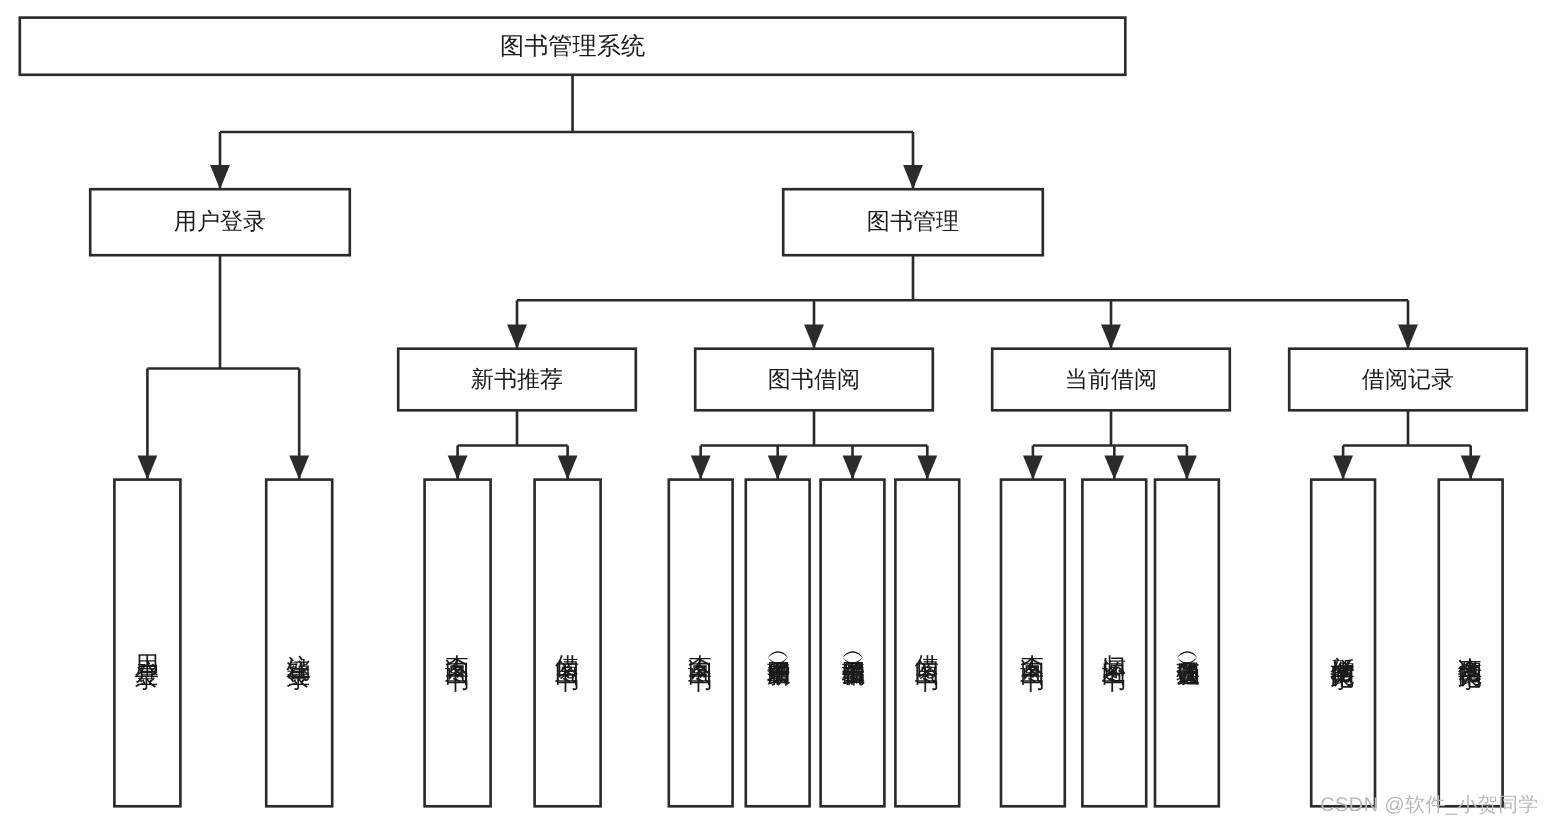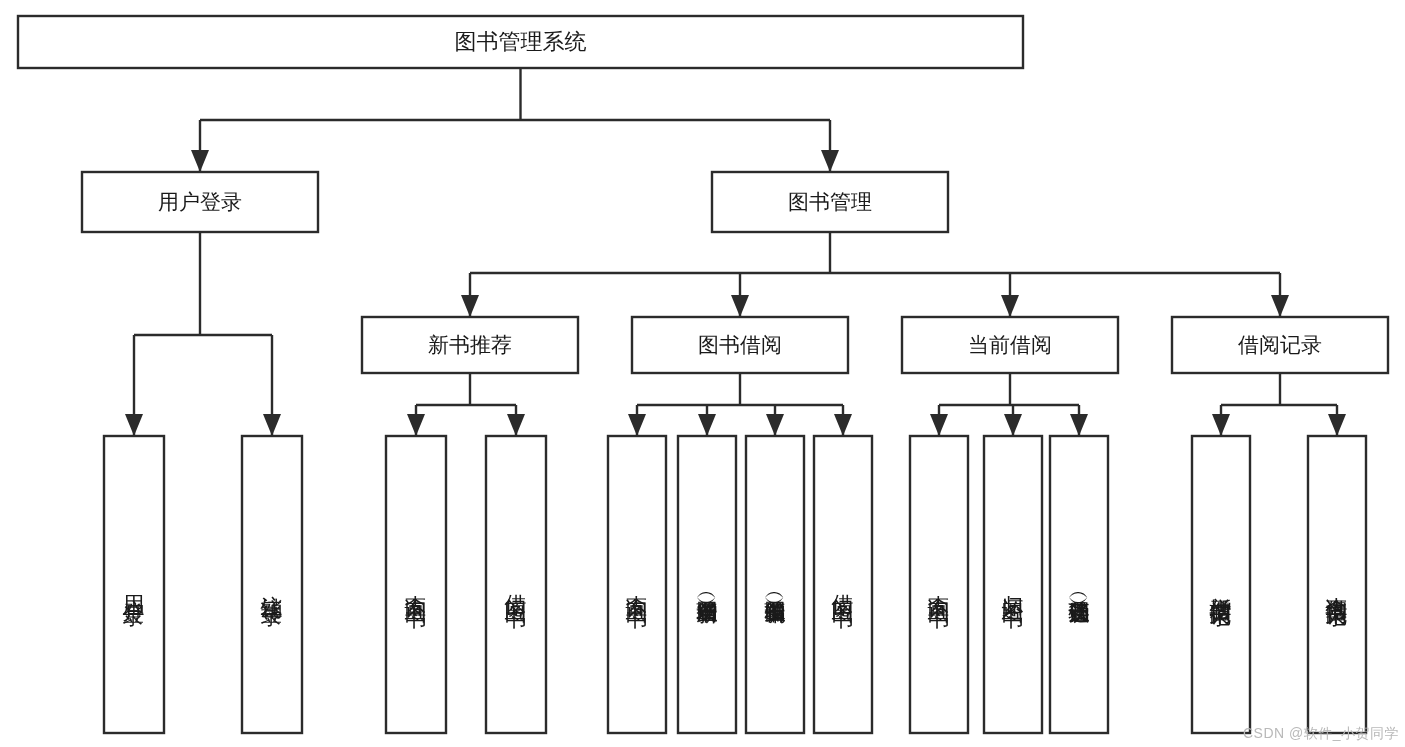--- a/index.html
+++ b/index.html
@@ -61,21 +61,21 @@
     line-height: 1.05;
     letter-spacing: 4px;
     color: #1a1a1a;
     white-space: nowrap;
     font-family: "Liberation Sans", "DejaVu Sans", sans-serif;
   }
   .watermark {
     position: absolute;
     right: 6px;
     bottom: 4px;
-    font-size: 14px;
+    font-size: 18px;
     color: #b9b9b9;
     letter-spacing: 0.5px;
     font-family: "Liberation Sans", "DejaVu Sans", sans-serif;
     white-space: nowrap;
   }
 </style>
 </head>
 <body>
 
 <div id="diagram-root">

